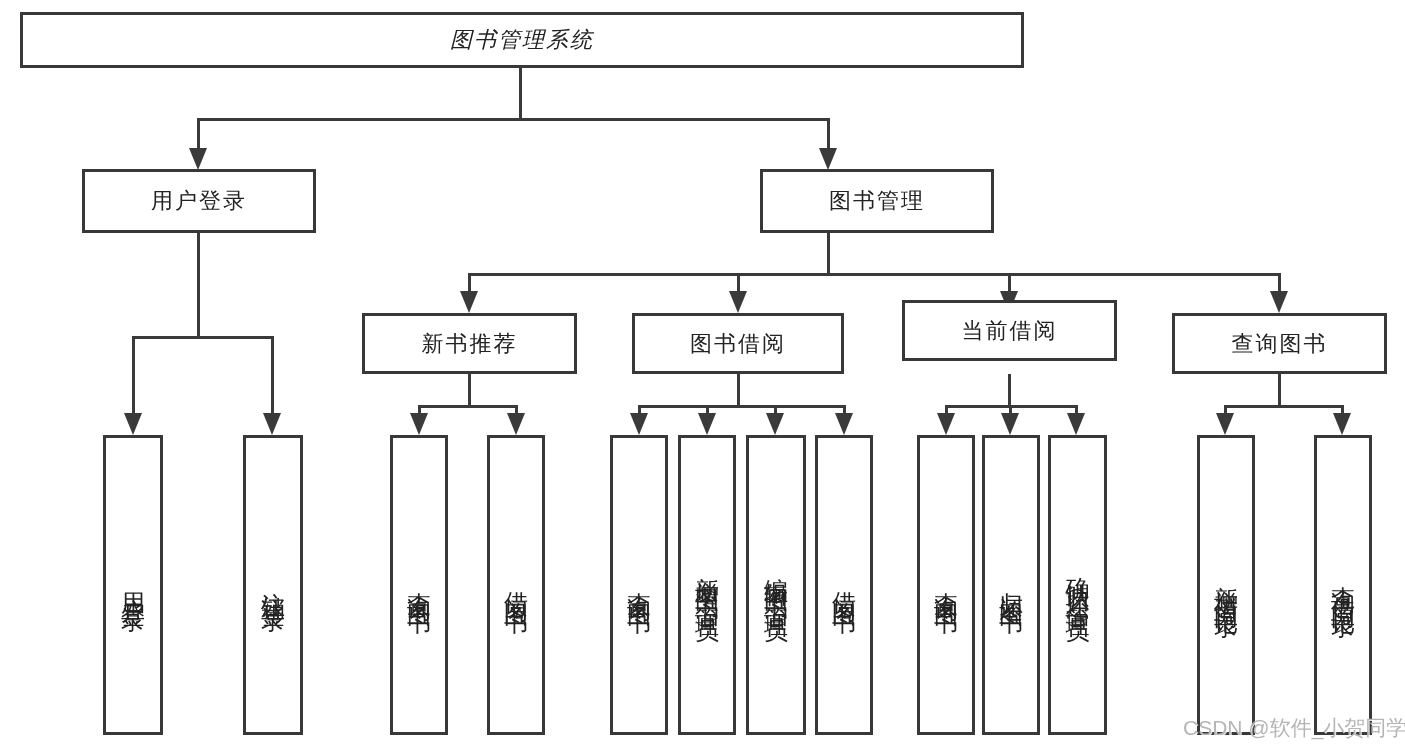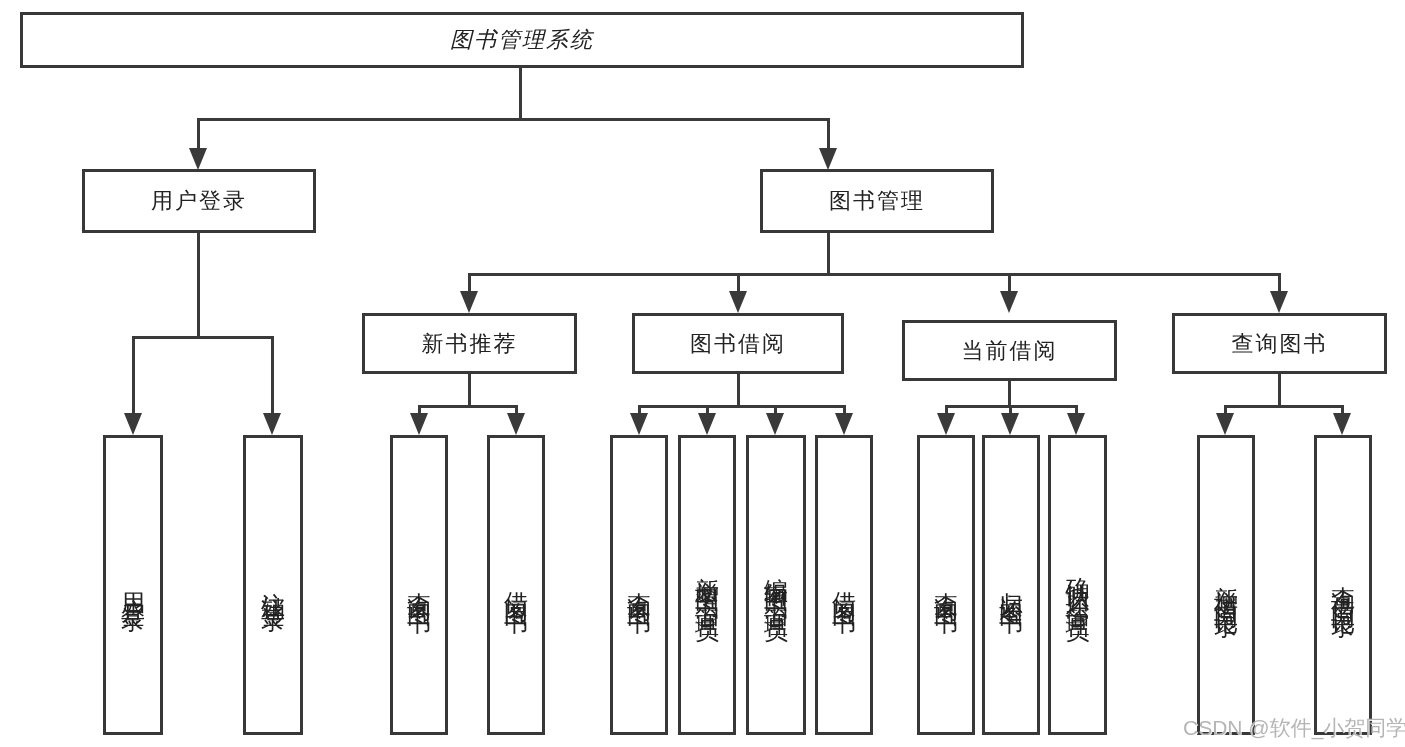--- a/index.html
+++ b/index.html
@@ -67,21 +67,21 @@
   </div>
 
   <div class="box h" style="left:362px;top:313px;width:215px;height:61px;">
     <span>新书推荐</span>
   </div>
 
   <div class="box h" style="left:632px;top:313px;width:212px;height:61px;">
     <span>图书借阅</span>
   </div>
 
-  <div class="box h" style="left:902px;top:320px;width:215px;height:61px;">
+  <div class="box h" style="left:902px;top:300px;width:215px;height:61px;">
     <span>当前借阅</span>
   </div>
 
   <div class="box h" style="left:1172px;top:313px;width:215px;height:61px;">
     <span>查询图书</span>
   </div>
 
   <div class="box v" style="left:103px;top:435px;width:60px;height:300px;">
     <span>用户登录</span>
   </div>

